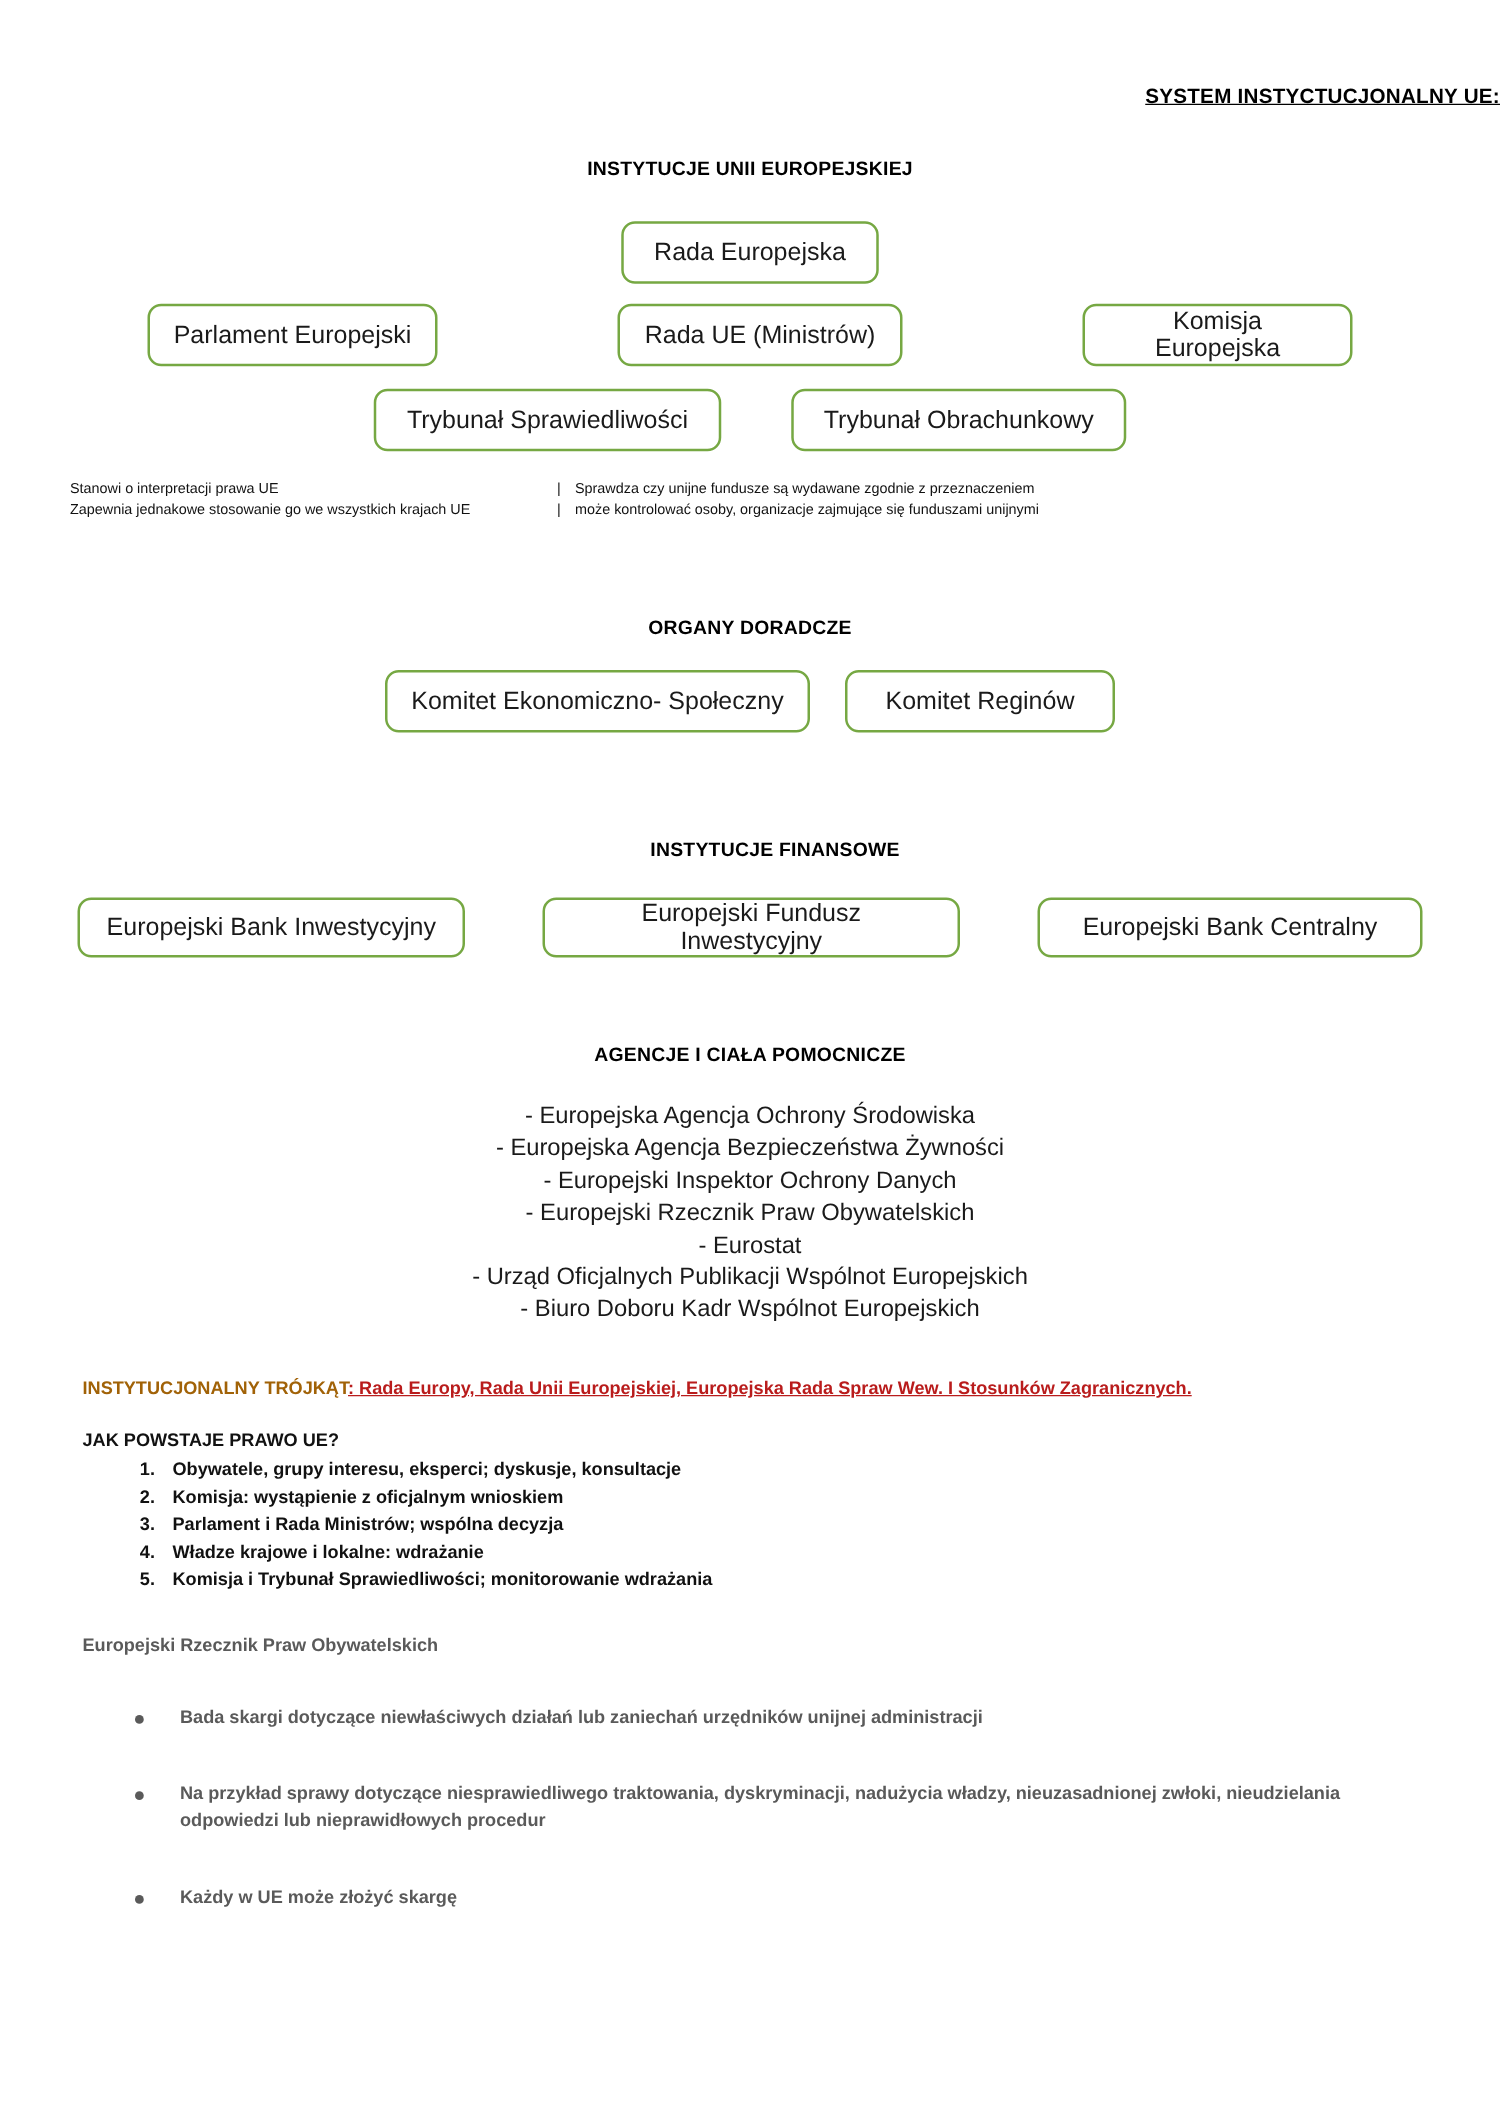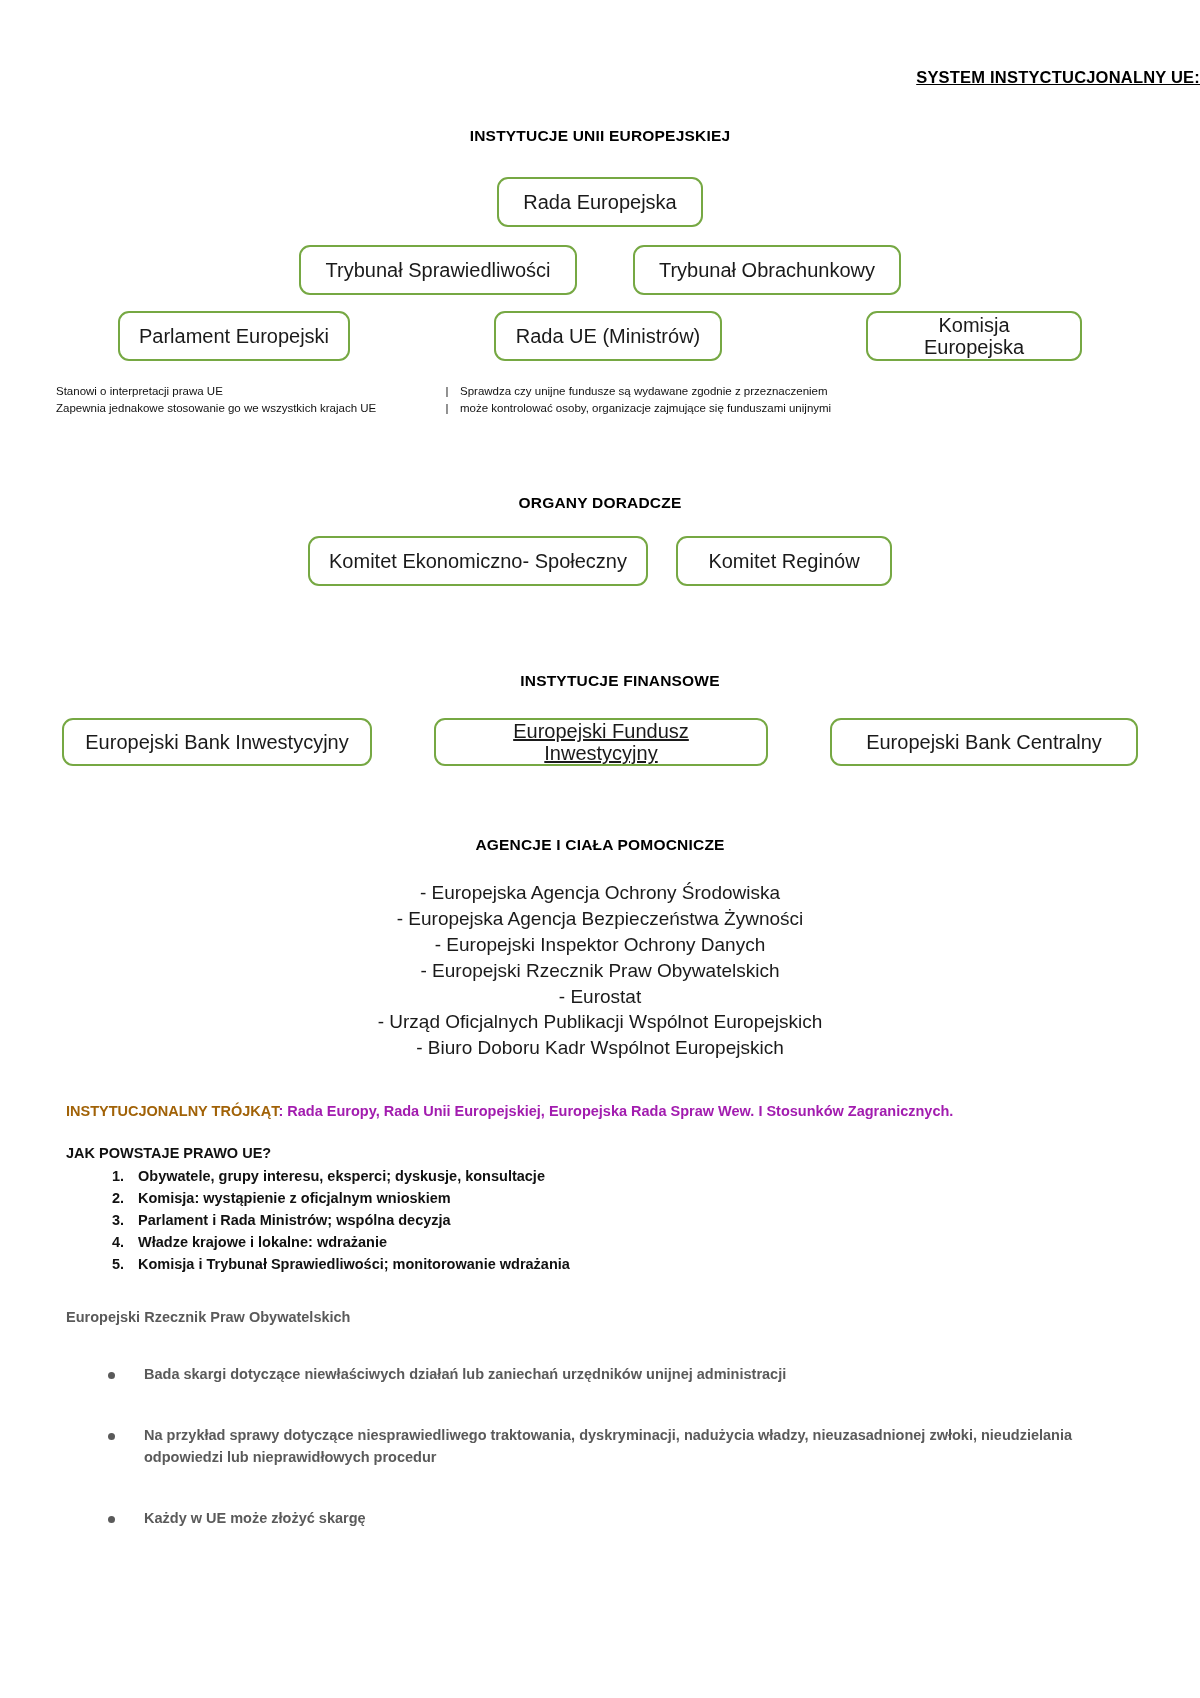--- a/index.html
+++ b/index.html
@@ -101,21 +101,21 @@
   .block-doradcze { margin-top: 78px; }
   .doradcze-row { margin-top: 24px; justify-content: center; gap: 28px; }
   .doradcze-row .gbox.b-kes { width: 340px; }
   .doradcze-row .gbox.b-kreg { width: 216px; }
 
   
   .block-finansowe { margin-top: 86px; }
   .fin-row { margin-top: 28px; justify-content: space-between; padding: 0 62px; }
   .fin-row .gbox { height: 48px; }
   .fin-row .gbox.b-ebi  { width: 310px; }
-  .fin-row .gbox.b-efi  { width: 334px; text-decoration: underline; }
+  .fin-row .gbox.b-efi  { width: 334px; }
   .fin-row .gbox.b-ebc  { width: 308px; }
 
   
   .block-agencje { margin-top: 70px; }
   .agency-list {
     margin-top: 26px;
     text-align: center;
     font-size: 19px;
     line-height: 1.36;
     color: #1a1a1a;
@@ -129,21 +129,21 @@
     font-size: 14.5px;
     color: #111;
   }
   .triangle-line {
     font-weight: bold;
     margin-bottom: 0;
     white-space: nowrap;
     font-size: 14.5px;
   }
   .triangle-label { color: #a16207; font-weight: bold; }
-  .triangle-rest { color: #a21caf; font-weight: bold; }
+  .triangle-rest { color: #b91c1c; font-weight: bold; text-decoration: underline; }
 
   .law-heading {
     margin-top: 26px;
     font-weight: bold;
     font-size: 14.5px;
   }
   ol.law-list {
     margin: 4px 0 0 0;
     padding-left: 62px;
     font-weight: bold;
@@ -191,29 +191,29 @@
 <div class="page">
 
   <div class="doc-title">SYSTEM INSTYCTUCJONALNY UE:</div>
 
   <div class="section-heading h-inst">INSTYTUCJE UNII EUROPEJSKIEJ</div>
 
   <div class="boxrow tier1">
     <div class="gbox b-rade">Rada Europejska</div>
   </div>
 
-  <div class="boxrow tier3">
-    <div class="gbox b-tryb1">Trybunał Sprawiedliwości</div>
-    <div class="gbox b-tryb2">Trybunał  Obrachunkowy</div>
-  </div>
-
   <div class="boxrow tier2">
     <div class="gbox b-parl">Parlament Europejski</div>
     <div class="gbox b-rada">Rada UE (Ministrów)</div>
     <div class="gbox b-kom">Komisja Europejska</div>
+  </div>
+
+  <div class="boxrow tier3">
+    <div class="gbox b-tryb1">Trybunał Sprawiedliwości</div>
+    <div class="gbox b-tryb2">Trybunał  Obrachunkowy</div>
   </div>
 
   <div class="explain">
     <div class="explain-col-left">
       <div class="explain-line">Stanowi o interpretacji prawa UE</div>
       <div class="explain-line">Zapewnia jednakowe stosowanie go we wszystkich krajach UE</div>
     </div>
     <div class="explain-sep">
       <div>|</div>
       <div>|</div>

